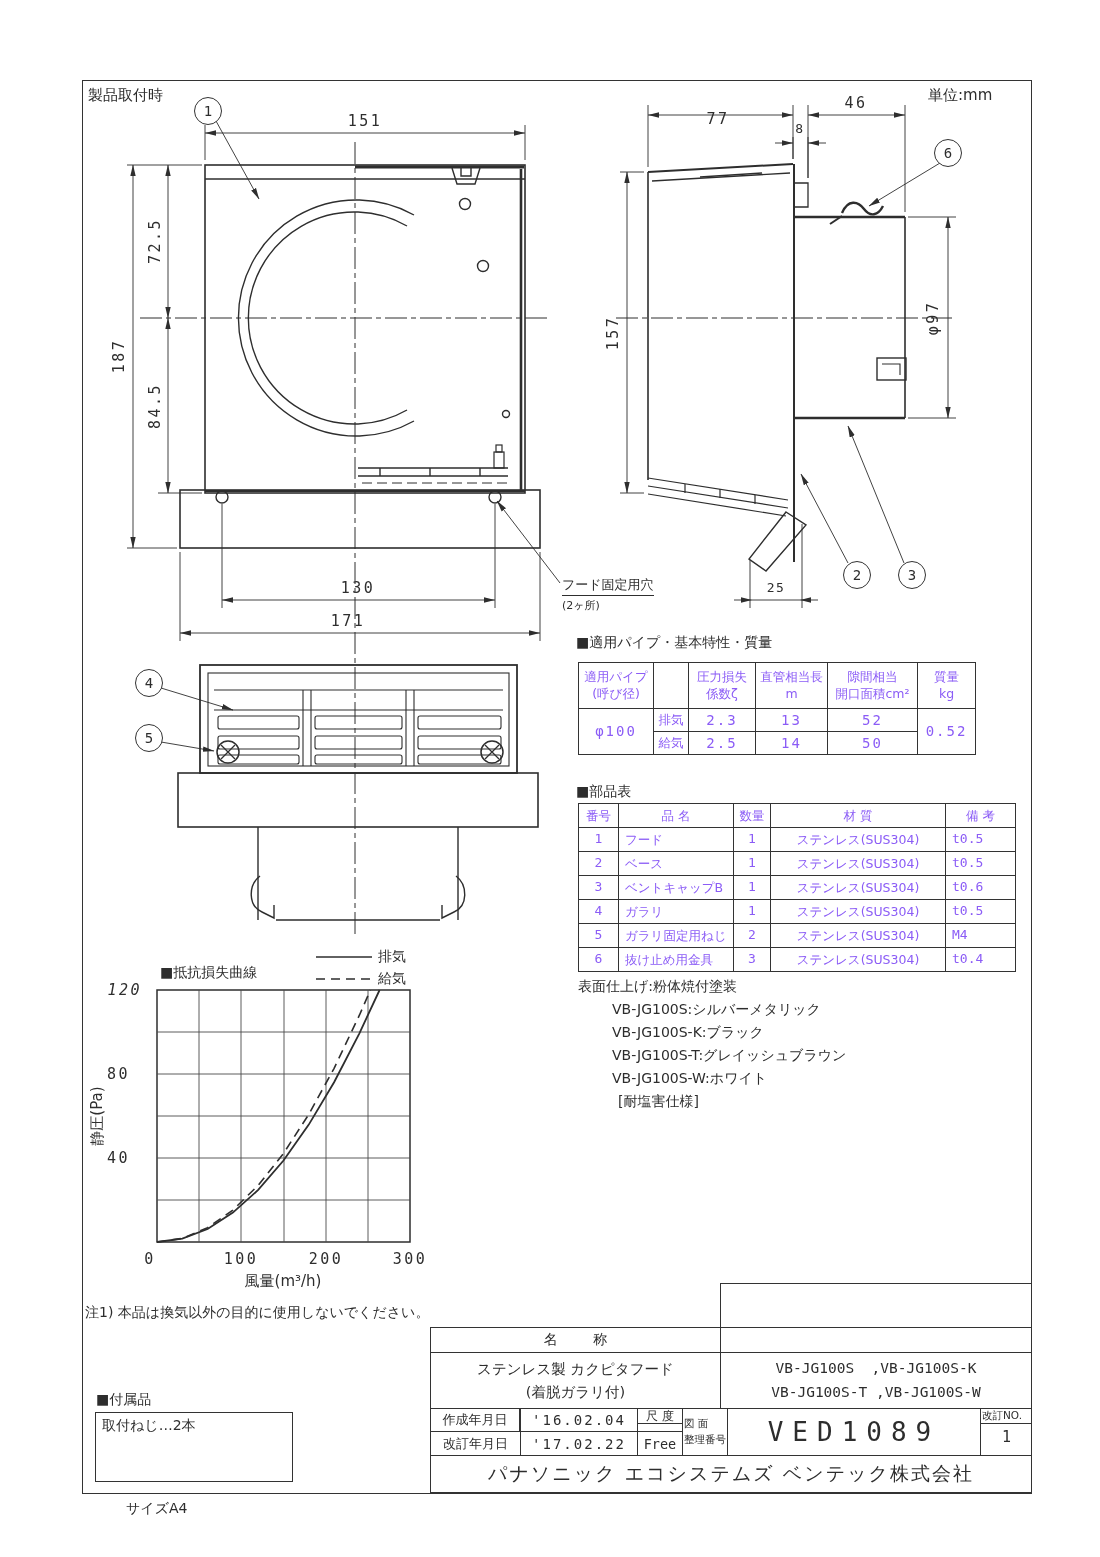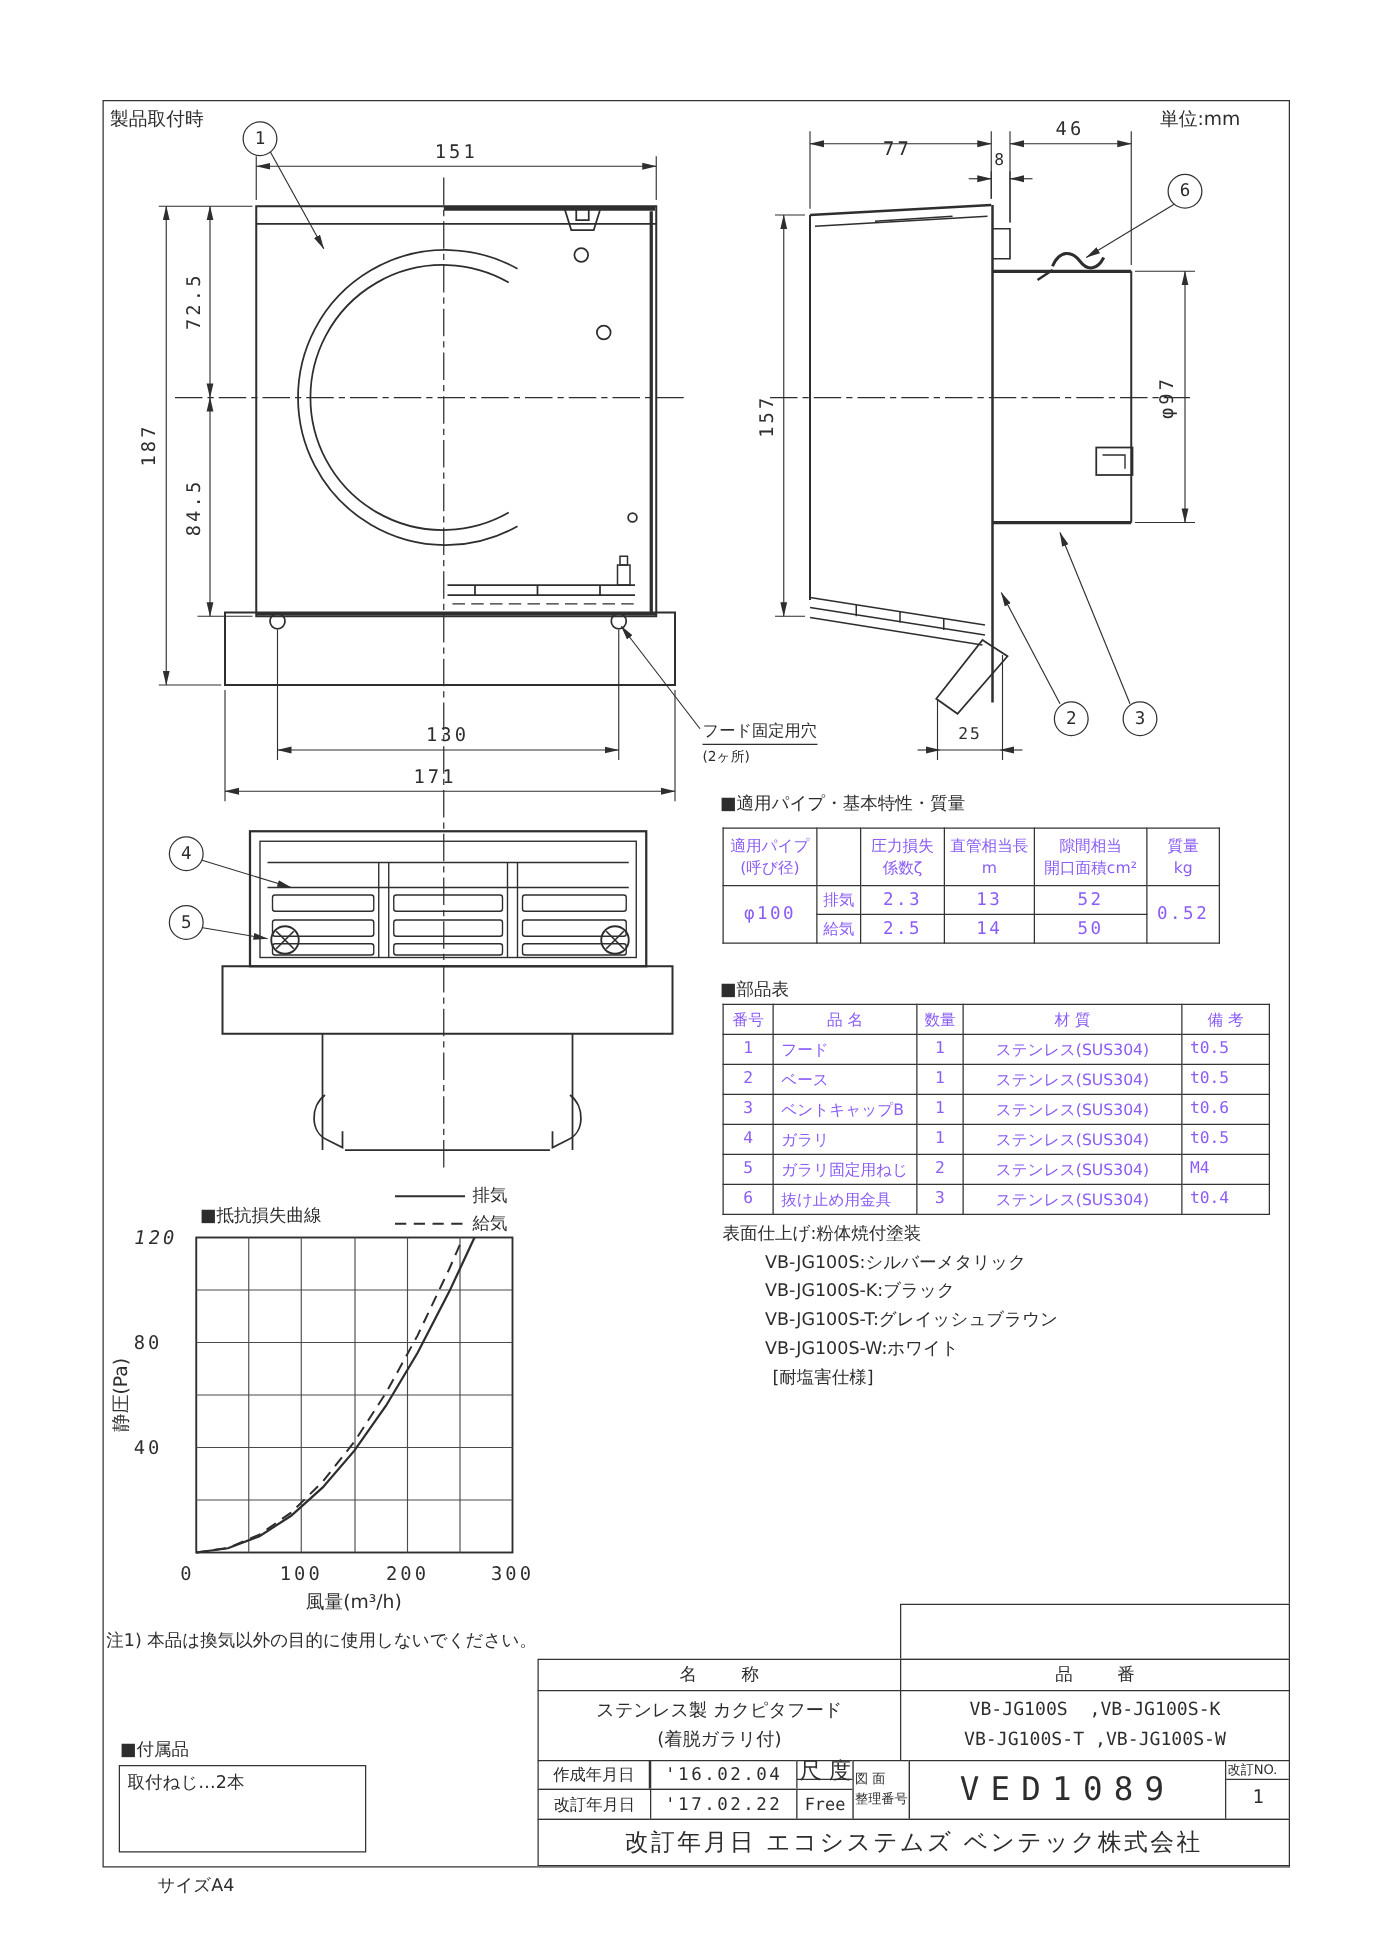--- a/index.html
+++ b/index.html
@@ -352,36 +352,35 @@
   <div class="txt jp14" style="left:85px;top:1304px;">注1) 本品は換気以外の目的に使用しないでください。</div>
 
   <div class="txt jp14" style="left:96px;top:1391px;">■付属品</div>
   <div class="accbox" style="left:95px;top:1412px;width:196px;height:68px;"></div>
   <div class="txt jp14" style="left:102px;top:1417px;">取付ねじ…2本</div>
 
   <div class="txt jp14" style="left:84px;top:1500px;margin-left:42px;">サイズA4</div>
 
   <div class="tbcell" style="left:720px;top:1283px;width:312px;height:45px;"></div>
   <div class="tbcell" style="left:430px;top:1327px;width:291px;height:26px;">名        称</div>
-  <div class="tbcell" style="left:720px;top:1327px;width:312px;height:26px;">品        番</div>
   <div class="tbcell" style="left:430px;top:1352px;width:291px;height:57px;flex-direction:column;line-height:1.55;font-size:14.5px;">
     <span>ステンレス製 カクピタフード</span>
     <span>(着脱ガラリ付)</span>
   </div>
   <div class="tbcell mono" style="left:720px;top:1352px;width:312px;height:57px;flex-direction:column;line-height:1.6;font-size:14.5px;">
     <span>VB-JG100S  ,VB-JG100S-K</span>
     <span>VB-JG100S-T ,VB-JG100S-W</span>
   </div>
   <div class="tbcell" style="left:430px;top:1408px;width:90px;height:24px;font-size:13px;">作成年月日</div>
   <div class="tbcell mono" style="left:520px;top:1408px;width:118px;height:24px;letter-spacing:2px;">'16.02.04</div>
   <div class="tbcell" style="left:430px;top:1431px;width:91px;height:25px;font-size:13px;">改訂年月日</div>
   <div class="tbcell mono" style="left:520px;top:1431px;width:118px;height:25px;letter-spacing:2px;">'17.02.22</div>
-  <div class="tbcell" style="left:637px;top:1408px;width:46px;height:16px;font-size:18px;">尺 度</div>
+  <div class="tbcell" style="left:637px;top:1408px;width:46px;height:16px;font-size:12px;">尺 度</div>
   <div class="tbcell mono" style="left:637px;top:1431px;width:46px;height:25px;font-size:13.5px;">Free</div>
   <div class="tbcell" style="left:682px;top:1408px;width:46px;height:48px;font-size:10.5px;white-space:pre-line;line-height:1.5;">図 面
 整理番号</div>
   <div class="tbcell mono" style="left:727px;top:1408px;width:254px;height:48px;font-size:26px;letter-spacing:9px;">VED1089</div>
   <div class="tbcell" style="left:980px;top:1408px;width:52px;height:48px;"></div>
   <div class="txt" style="left:982px;top:1409px;font-size:10.5px;">改訂NO.</div>
   <div class="txt mono" style="left:1002px;top:1428px;font-size:15px;">1</div>
   <div style="position:absolute;left:981px;top:1423px;width:50px;border-top:1.1px solid #333;"></div>
-  <div class="tbcell" style="left:430px;top:1455px;width:602px;height:38px;font-size:19px;letter-spacing:2px;">改訂年月日 エコシステムズ ベンテック株式会社</div>
+  <div class="tbcell" style="left:430px;top:1455px;width:602px;height:38px;font-size:19px;letter-spacing:2px;">パナソニック エコシステムズ ベンテック株式会社</div>
 </div>
 
 </body></html>

